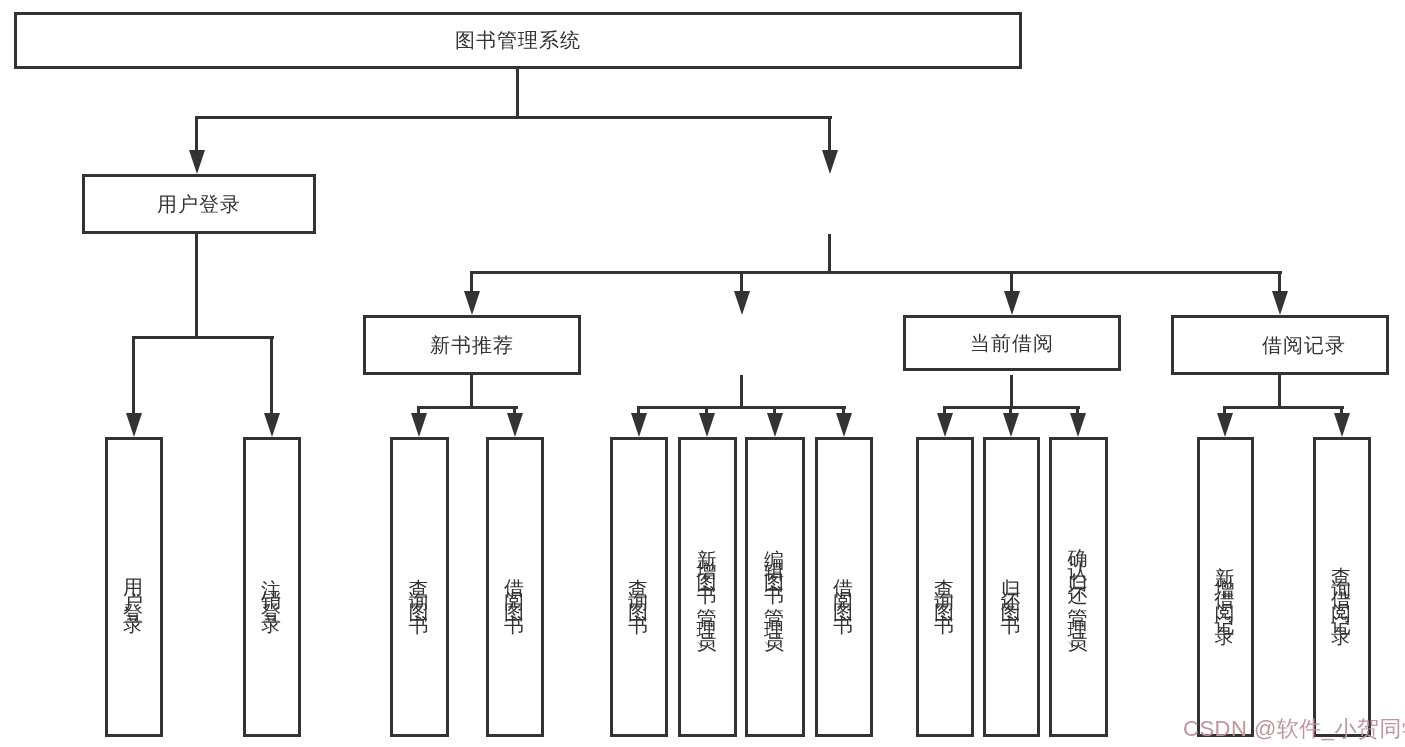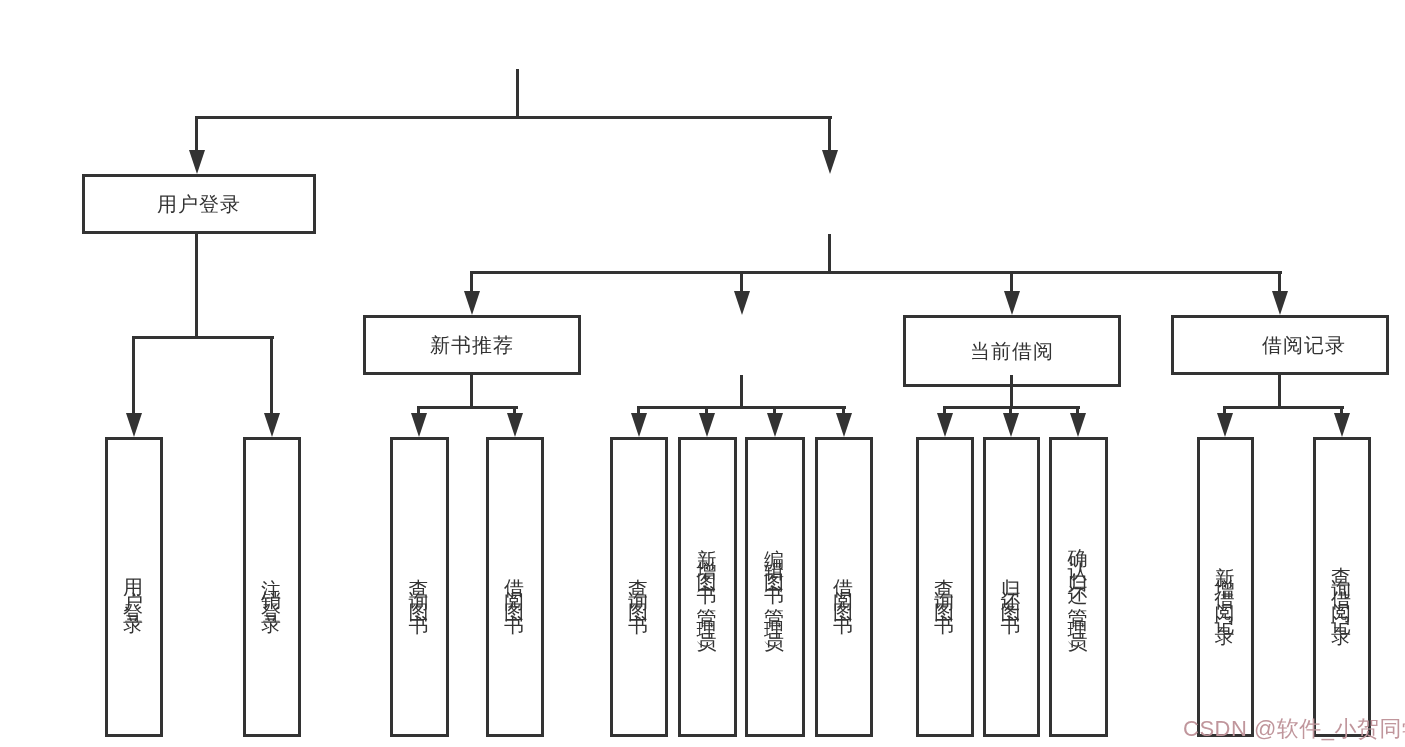--- a/index.html
+++ b/index.html
@@ -71,20 +71,21 @@
     letter-spacing: 0.5px;
     color: var(--watermark-color);
     white-space: nowrap;
   }
 </style>
 </head>
 <body>
 
 <div class="stage">
 
+  <div class="hbox" style="left:14px; top:12px; width:1008px; height:57px;">图书管理系统</div>
 
   <div class="vline" style="left:516px; top:69px; height:49px;"></div>
   <div class="hline" style="left:195px; top:116px; width:637px;"></div>
   <div class="vline" style="left:195px; top:116px; height:36px;"></div>
   <div class="arrow" style="left:189px; top:150px;"></div>
   <div class="vline" style="left:828px; top:116px; height:36px;"></div>
   <div class="arrow" style="left:822px; top:150px;"></div>
 
   <div class="hbox" style="left:82px; top:174px; width:234px; height:60px;">用户登录</div>
 
@@ -100,21 +101,21 @@
   <div class="vline" style="left:470px; top:271px; height:22px;"></div>
   <div class="arrow" style="left:464px; top:291px;"></div>
   <div class="vline" style="left:740px; top:271px; height:22px;"></div>
   <div class="arrow" style="left:734px; top:291px;"></div>
   <div class="vline" style="left:1010px; top:271px; height:22px;"></div>
   <div class="arrow" style="left:1004px; top:291px;"></div>
   <div class="vline" style="left:1278px; top:271px; height:22px;"></div>
   <div class="arrow" style="left:1272px; top:291px;"></div>
 
   <div class="hbox" style="left:363px; top:315px; width:218px; height:60px;">新书推荐</div>
-  <div class="hbox" style="left:903px; top:315px; width:218px; height:72px;">当前借阅</div>
+  <div class="hbox" style="left:903px; top:315px; width:218px; height:56px;">当前借阅</div>
   <div class="hbox" style="left:1171px; top:315px; width:218px; height:60px;padding-left:48px;">借阅记录</div>
 
   <div class="vline" style="left:470px; top:375px; height:33px;"></div>
   <div class="hline" style="left:417px; top:406px; width:101px;"></div>
   <div class="vline" style="left:417px; top:406px; height:9px;"></div>
   <div class="arrow" style="left:411px; top:413px;"></div>
   <div class="vline" style="left:513px; top:406px; height:9px;"></div>
   <div class="arrow" style="left:507px; top:413px;"></div>
 
   <div class="vline" style="left:740px; top:375px; height:33px;"></div>

